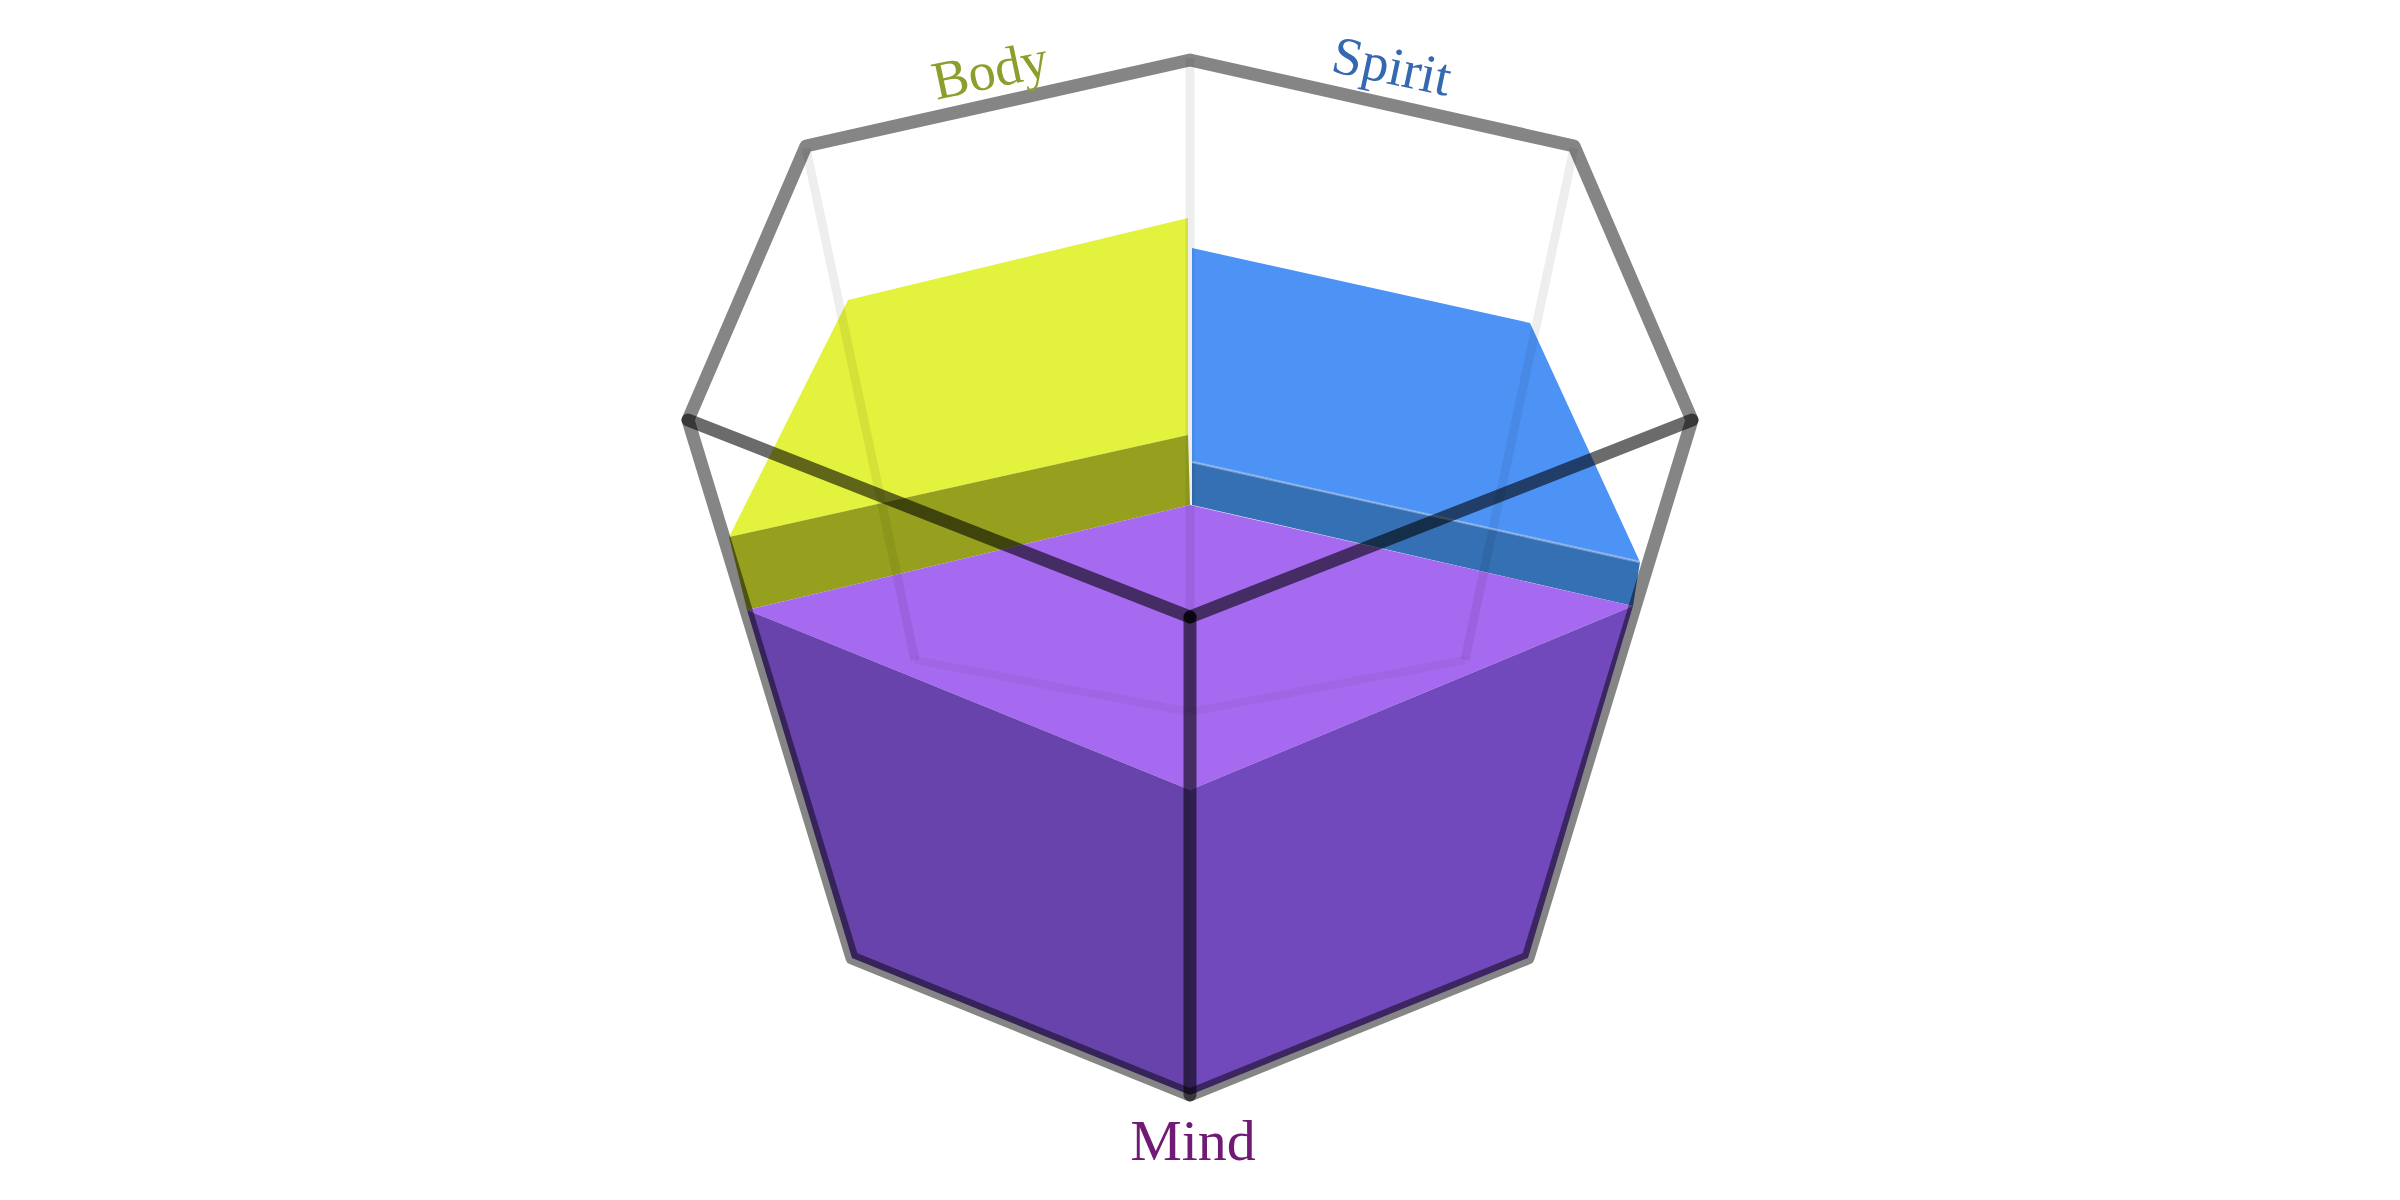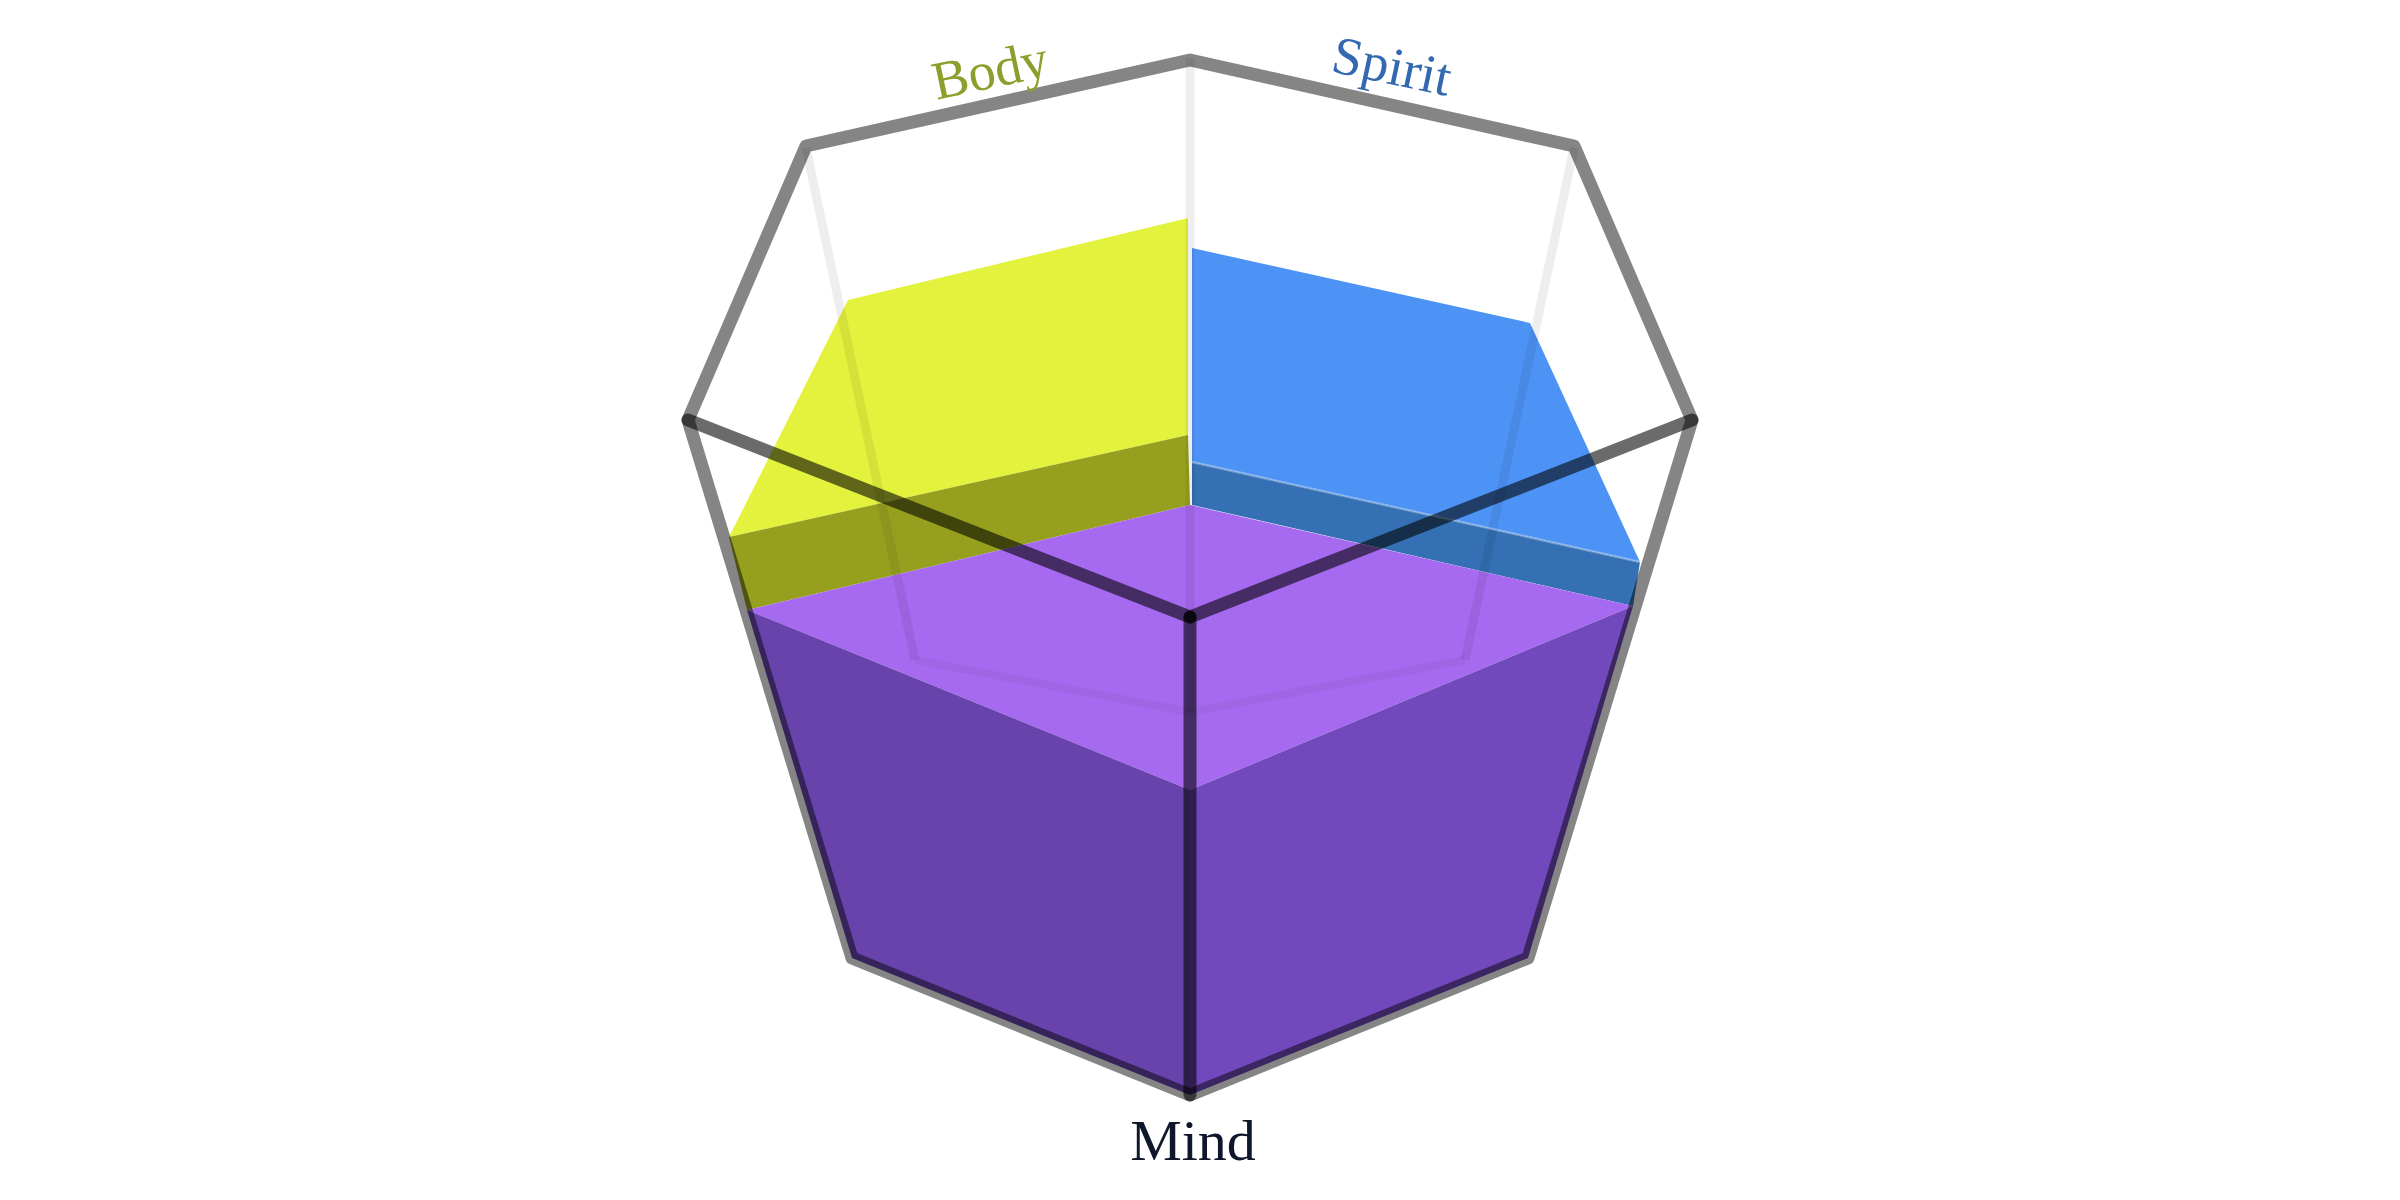--- a/index.html
+++ b/index.html
@@ -30,14 +30,14 @@
       <polyline points="1465,660 1190,712" fill="none" stroke="rgba(0,0,0,0.04)" stroke-width="8" stroke-linecap="butt"></polyline>
       <polyline points="1192,462 1640,562" fill="none" stroke="rgba(255,255,255,0.30)" stroke-width="2.5"></polyline>
       <polygon points="1190,60 806,146 688,420 852,958 1190,1095 1528,958 1692,420 1574,146" fill="none" stroke="rgba(0,0,0,0.48)" stroke-width="13" stroke-linejoin="round"></polygon>
       <polyline points="688,420 1190,617" fill="none" stroke="rgba(0,0,0,0.58)" stroke-width="13" stroke-linecap="round" stroke-linejoin="round"></polyline>
       <polyline points="1692,420 1190,617" fill="none" stroke="rgba(0,0,0,0.58)" stroke-width="13" stroke-linecap="round" stroke-linejoin="round"></polyline>
       <polyline points="1190,617 1190,1095" fill="none" stroke="rgba(0,0,0,0.58)" stroke-width="13" stroke-linecap="round" stroke-linejoin="round"></polyline>
     </svg>
 
   <div class="axis-label" style="left: 990px; top: 70px; color: rgb(139, 160, 44); font-size: 54px; --r: -12deg;">Body</div>
   <div class="axis-label" style="left: 1392px; top: 66px; color: rgb(52, 105, 178); font-size: 54px; --r: 12deg;">Spirit</div>
-  <div class="axis-label" style="left: 1193px; top: 1140px; color: #0f172a; font-size: 58px; --r: 0deg;">Mind</div>
+  <div class="axis-label" style="left: 1193px; top: 1140px; color: #701a75; font-size: 58px; --r: 0deg;">Mind</div>
 </div>
 
 </body></html>

